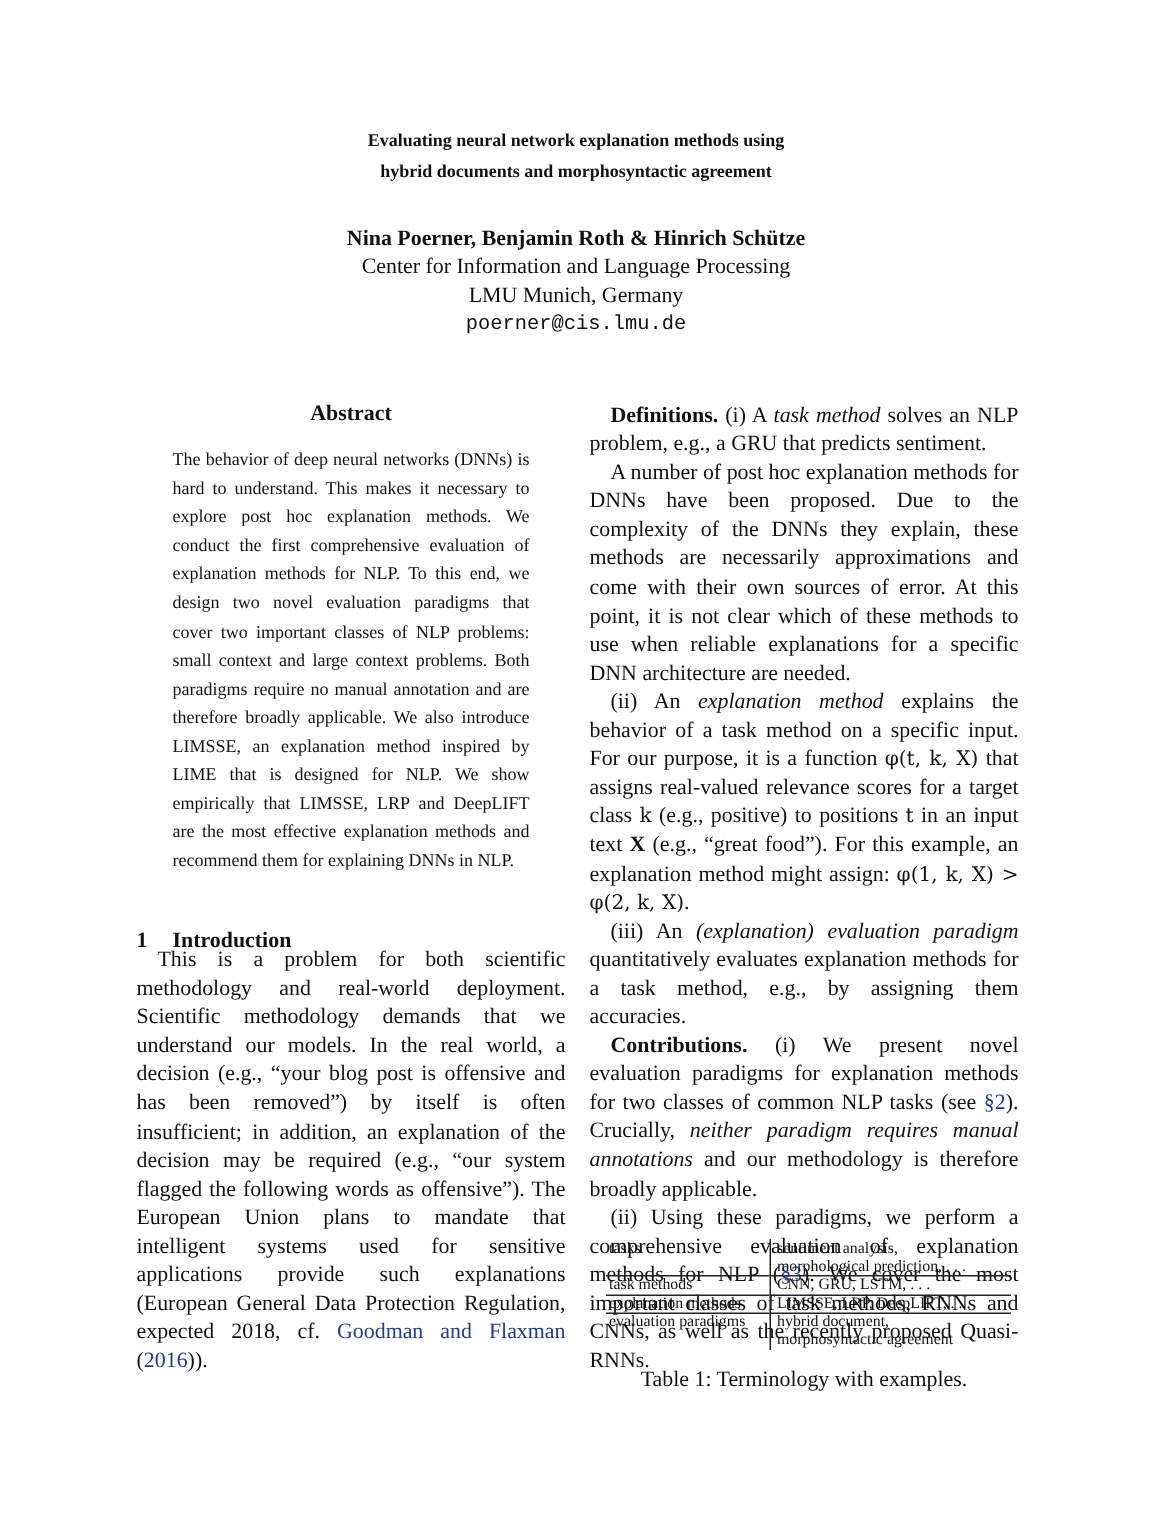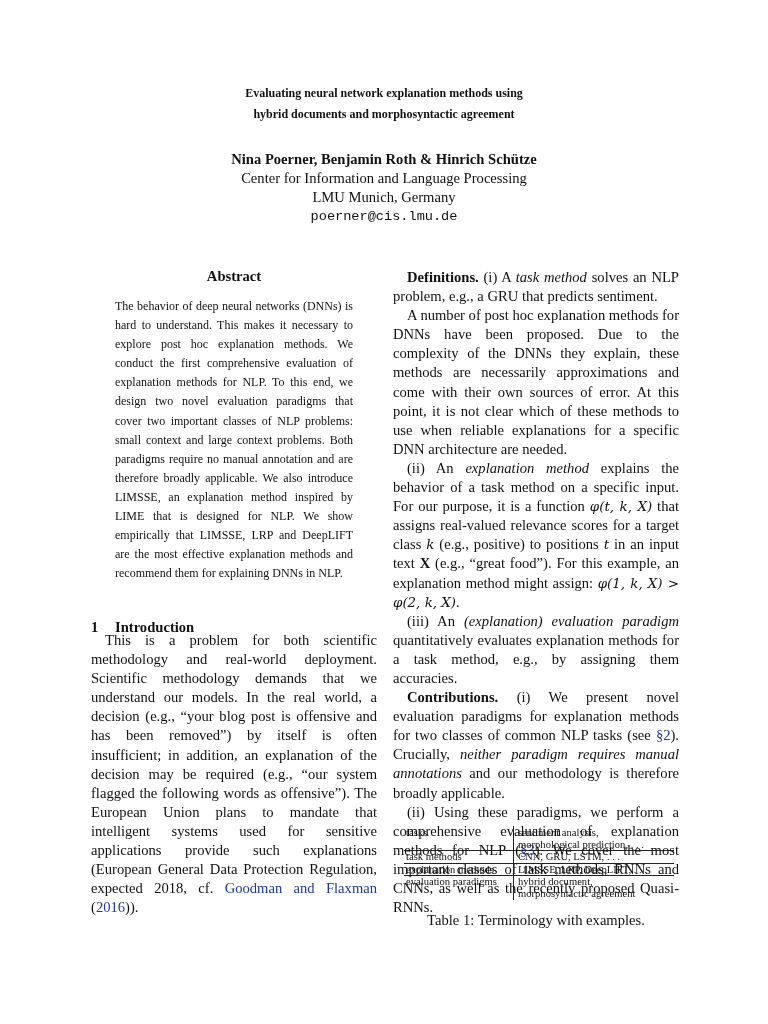--- a/index.html
+++ b/index.html
@@ -39,21 +39,21 @@
   .intro-body p, .right-body p { margin: 0; }
   .intro-body p.indent, .right-body p.indent { text-indent: 14px; }
 
   .right-body {
     position: absolute; left: 393px; width: 286px; top: 268px;
     font-size: 14.6px; line-height: 19.1px; text-align: justify;
   }
   .run-in { font-weight: bold; }
   em { font-style: italic; }
   .link { color: #1f3a93; }
-  .math { font-style: italic; font-family: "DejaVu Serif", serif; font-size: 13.4px; }
+  .math { font-family: "DejaVu Serif", serif; font-size: 13.4px; }
 
   .table-wrap {
     position: absolute; left: 404px; top: 826px; width: 270px;
     font-size: 10.6px; line-height: 11.6px;
   }
   table.terms { border-collapse: collapse; width: 270px; }
   table.terms td { padding: 0 3px; vertical-align: top; margin-left: 22px; }
   table.terms td.key { width: 104px; padding-left: 2px; }
   table.terms td.val { border-left: 1px solid #222; padding-left: 4px; }
   table.terms tr.first td { padding-top: 1px; }

